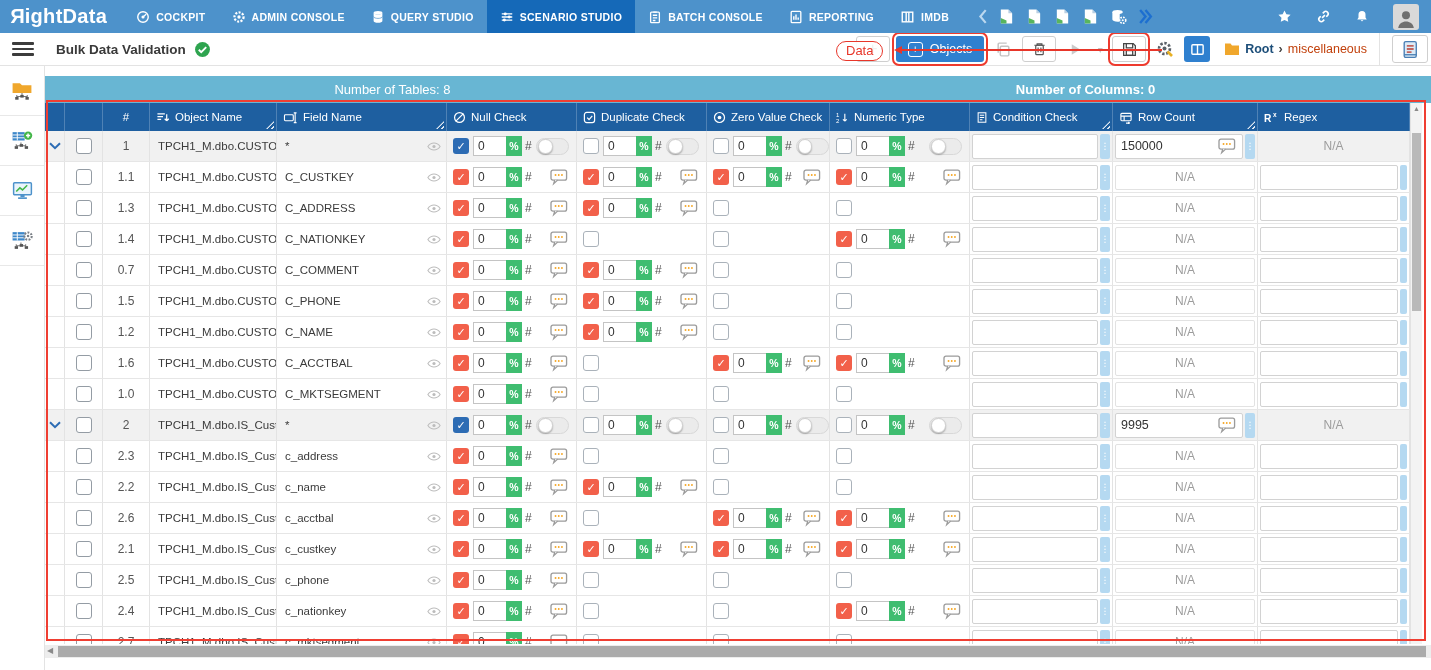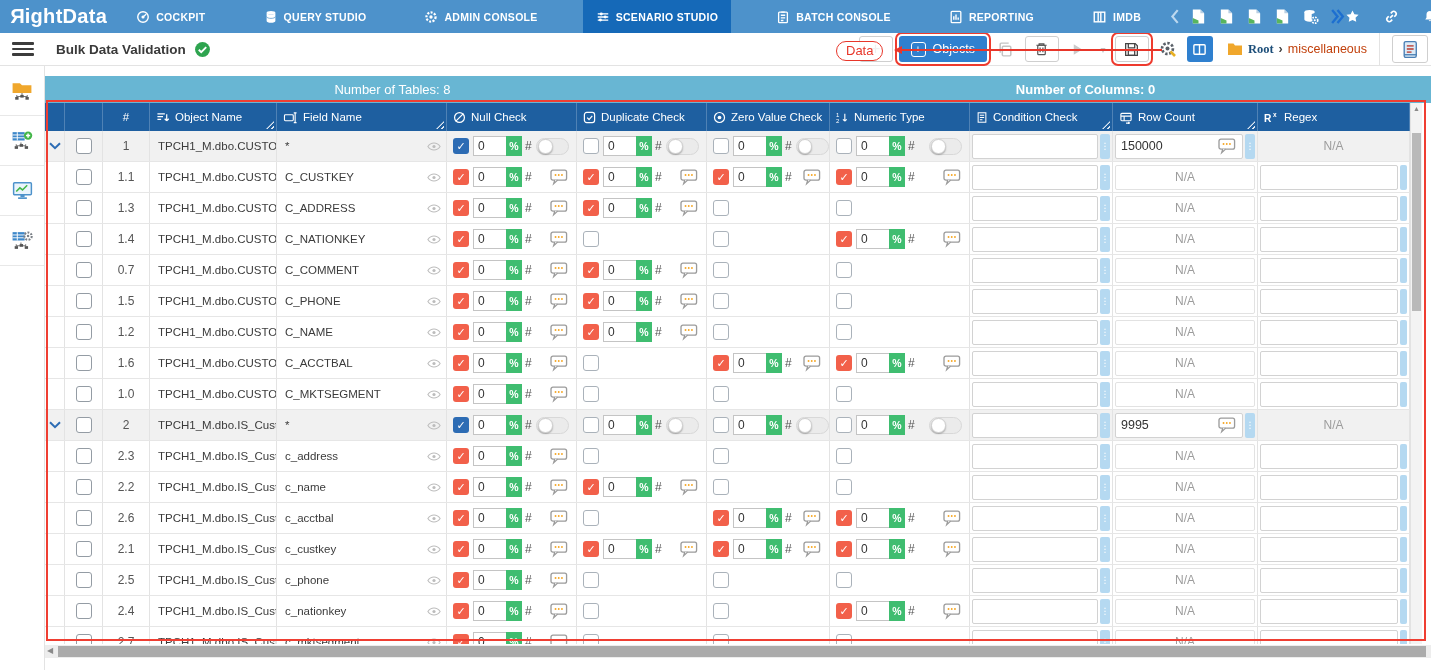--- a/index.html
+++ b/index.html
@@ -4,21 +4,21 @@
 <style>
   * { box-sizing: border-box; margin:0; padding:0; }
   html,body { background:#fff; }
   body { font-family:"Liberation Sans","DejaVu Sans",sans-serif; }
   .stage { position:relative; width:1431px; height:670px; overflow:hidden; background:#fff; }
 
   
   .topnav { position:absolute; top:0; left:0; right:0; height:33px; background:#4d92cb; display:flex; align-items:center; color:#fff; z-index:10; }
   .logo { padding:0 16px 0 10px; font-size:20px; font-weight:bold; letter-spacing:.3px; white-space:nowrap; }
   .logo .flip { display:inline-block; transform:scaleX(-1); }
-  .nav { display:flex; height:100%;gap:32px; }
+  .nav { display:flex; height:100%; }
   .nav-item { display:flex; align-items:center; gap:6px; padding:0 13px; font-size:10.5px; font-weight:bold; letter-spacing:.3px; white-space:nowrap; cursor:pointer; height:100%; }
   .nav-item.active { background:#1569b8; }
   .icon { display:inline-flex; align-items:center; justify-content:center; line-height:0; }
   .icon svg { display:block; }
   .quick { display:flex; align-items:center; gap:11px; margin-left:16px; }
   .nav-right { margin-left:auto; display:flex; align-items:center; gap:24px; padding-right:12px; }
   .avatar { width:26px; height:26px; background:#d9d9d9; border-radius:3px; overflow:hidden; display:flex; align-items:flex-end; justify-content:center; cursor:pointer; }
 
   
   .toolbar { position:absolute; top:33px; left:0; right:0; height:33px; background:#fff; border-bottom:1px solid #e3e3e3; display:flex; align-items:center; z-index:9; }
@@ -33,21 +33,21 @@
   .tb-right { margin-left:auto; display:flex; align-items:center; gap:6px; height:100%; padding-right:3px; }
   .tb-btn { height:26px; min-width:26px; border-radius:3px; display:flex; align-items:center; justify-content:center; cursor:pointer; background:#fff; border:none; font-family:inherit; }
   .tb-btn.bordered { border:1px solid #cfcfcf; width:34px; }
   .tb-btn.blue { background:#2f80cf; color:#fff; }
   .btn-objects { padding:0 12px; gap:7px; font-size:12.5px; }
   .obj-plus { width:15px; height:15px; border:1.4px solid #fff; border-radius:3px; font-size:11px; line-height:12px; text-align:center; }
   .anno-outline { outline:2px solid #ee3b2e; outline-offset:2px; }
   .plus-btn { font-size:17px; color:#333; }
   .caret-btn { color:#c4c4c4; font-size:10px; min-width:12px; }
   .breadcrumb { display:flex; align-items:center; gap:5px; margin-left:8px; font-size:12.5px; white-space:nowrap; }
-  .bc-root { color:#1c4e79; font-weight:bold;font-family:Liberation Serif, serif; }
+  .bc-root { color:#1c4e79; font-weight:bold; }
   .bc-sep { color:#444; font-weight:bold; }
   .bc-cur { color:#c2410c; }
   .tb-divider { width:1px; align-self:stretch; background:#e3e3e3; margin:0 6px; }
 
   
   .anno-bubble { position:absolute; left:836px; top:41px; z-index:60; color:#e8362a; border:1.6px solid #e8362a; border-radius:11px; background:rgba(255,255,255,.92); font-size:13px; padding:1px 9px 2px; pointer-events:none; }
   .anno-line { position:absolute; left:898px; top:49px; width:264px; height:2px; background:#e8362a; z-index:60; pointer-events:none; }
   .anno-line::before { content:""; position:absolute; left:-8px; top:-3.5px; border:4.5px solid transparent; border-right:8px solid #e8362a; }
   .anno-rect { position:absolute; left:46px; top:100px; width:1380px; height:541px; border:2px solid #ef3e32; z-index:40; pointer-events:none; }
 
@@ -123,36 +123,36 @@
             <svg width="14" height="14" viewBox="0 0 16 16">
               <circle cx="8" cy="8" r="6" fill="none" stroke="currentColor" stroke-width="1.6"></circle>
               <circle cx="8" cy="8" r="1.8" fill="currentColor"></circle>
               <path d="M8.6 7.4l3-2.6" stroke="currentColor" stroke-width="1.4" fill="none"></path>
             </svg>
           </span>
           <span>COCKPIT</span>
         </div>
         <div class="nav-item">
           <span class="icon">
+            <svg width="14" height="14" viewBox="0 0 16 16">
+              <circle cx="8" cy="8" r="5.2" fill="none" stroke="currentColor" stroke-width="2.6" stroke-dasharray="2.3 1.6"></circle>
+              <circle cx="8" cy="8" r="1.9" fill="currentColor"></circle>
+            </svg>
+          </span>
+          <span>ADMIN CONSOLE</span>
+        </div>
+        <div class="nav-item">
+          <span class="icon">
             <svg width="14" height="14" viewBox="0 0 16 16" fill="currentColor">
               <ellipse cx="8" cy="3.2" rx="5" ry="2.1"></ellipse>
               <path d="M3 3.2v9.4c0 1.2 2.2 2.1 5 2.1s5-.9 5-2.1V3.2c0 1.2-2.2 2.1-5 2.1S3 4.4 3 3.2z"></path>
               <path d="M3 7.5c0 1.2 2.2 2.1 5 2.1s5-.9 5-2.1" fill="none" stroke="#4d92cb" stroke-width=".8"></path>
             </svg>
           </span>
           <span>QUERY STUDIO</span>
-        </div>
-        <div class="nav-item">
-          <span class="icon">
-            <svg width="14" height="14" viewBox="0 0 16 16">
-              <circle cx="8" cy="8" r="5.2" fill="none" stroke="currentColor" stroke-width="2.6" stroke-dasharray="2.3 1.6"></circle>
-              <circle cx="8" cy="8" r="1.9" fill="currentColor"></circle>
-            </svg>
-          </span>
-          <span>ADMIN CONSOLE</span>
         </div>
         <div class="nav-item active">
           <span class="icon">
             <svg width="14" height="14" viewBox="0 0 16 16" stroke="currentColor" stroke-width="1.5" fill="none">
               <path d="M2 4.5h12M2 8h12M2 11.5h12"></path>
               <circle cx="6" cy="4.5" r="1.7" fill="currentColor" stroke="none"></circle>
               <circle cx="10.5" cy="8" r="1.7" fill="currentColor" stroke="none"></circle>
               <circle cx="5" cy="11.5" r="1.7" fill="currentColor" stroke="none"></circle>
             </svg>
           </span>

